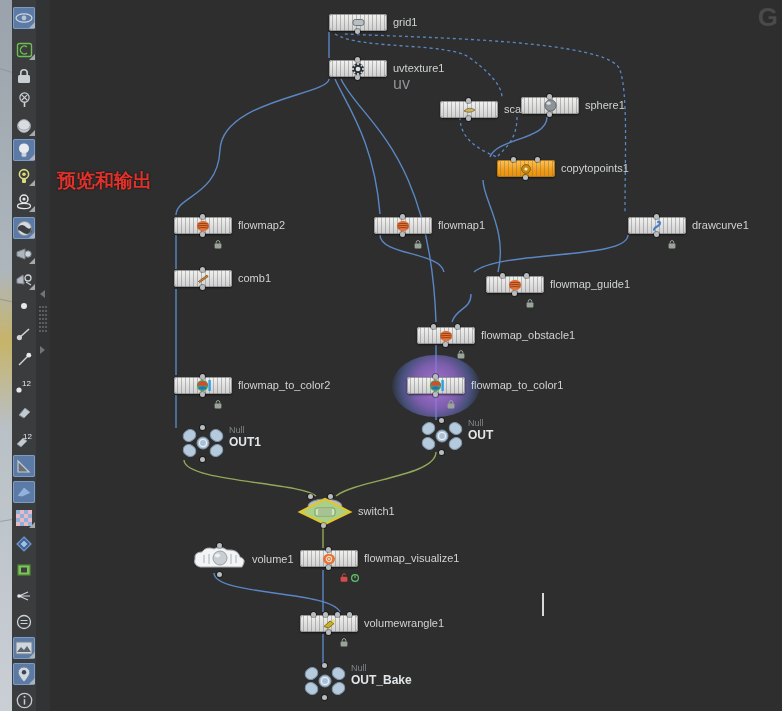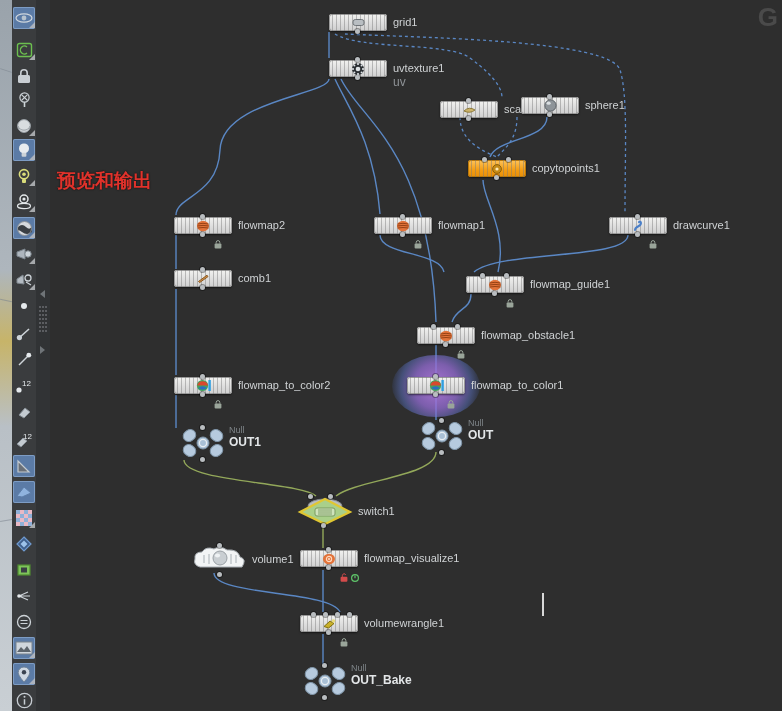--- a/index.html
+++ b/index.html
@@ -41,21 +41,21 @@
          box-shadow:0 1px 2px rgba(0,0,0,.55), inset 0 0 0 1px #9a9a9a;
          display:flex;align-items:center;justify-content:center;overflow:hidden;}
   .nbody.orangebg{background:linear-gradient(180deg,#ffc45a 0%,#f39c12 60%,#e88f08 100%);
                   box-shadow:0 1px 2px rgba(0,0,0,.55), inset 0 0 0 1px #b9780b;}
   .nstripes{position:absolute;left:0;top:0;right:0;bottom:0;
     background:repeating-linear-gradient(90deg,rgba(255,255,255,0) 0 3px,rgba(120,120,120,.45) 3px 4px);}
   .nicon{position:relative;width:16px;height:14px;border-radius:2px;z-index:2;
          display:flex;align-items:center;justify-content:center;}
   .nlabel{position:absolute;left:64px;top:0px;white-space:nowrap;
           font-size:11px;color:#cfd2d4;line-height:17px;}
-  .nsub{position:absolute;left:64px;top:15px;font-size:12px;color:#8e9296;}
+  .nsub{position:absolute;left:64px;top:15px;font-size:16px;color:#8e9296;}
   .port{position:absolute;width:5px;height:5px;border-radius:3px;background:#b9bdc0;
         box-shadow:0 0 0 1px rgba(0,0,0,.35);}
   .flagrow{position:absolute;left:40px;top:18px;display:flex;gap:3px;align-items:center;}
   .lock{width:8px;height:9px;}
 
   
   .nullnode{position:absolute;width:44px;height:32px;}
   .nulltitle{position:absolute;left:48px;top:-2px;font-size:9px;color:#7e8488;}
   .nullname{position:absolute;left:48px;top:8px;font-size:12px;color:#e3e6e8;font-weight:bold;}
 
@@ -473,21 +473,21 @@
               <svg width="13" height="13" viewBox="0 0 13 13">
                 <circle cx="6.5" cy="6.5" r="5.6" fill="#8e9499" stroke="#5b6166"></circle>
                 <ellipse cx="4.6" cy="4.2" rx="2.1" ry="1.6" fill="#e8ecef" opacity=".85"></ellipse>
               </svg>
             </div>
           </div>
           <div class="port" style="left: 26px; top: -3px;"></div>
           <div class="port" style="left: 26px; top: 15px;"></div>
           <div class="nlabel">sphere1</div>
         </div>
-        <div class="node" style="left: 418px; top: 160px;">
+        <div class="node" style="left: 447px; top: 160px;">
           <div class="nbody orangebg">
             <div class="nstripes"></div>
             <div class="nicon">
               <svg width="14" height="12" viewBox="0 0 14 12">
                 <circle cx="7" cy="6" r="4.4" fill="#c68b17" stroke="#8d6008"></circle>
                 <circle cx="7" cy="6" r="1.6" fill="#ffe9b0"></circle>
               </svg>
             </div>
           </div>
           <div class="port" style="left: 14px; top: -3px;"></div>
@@ -536,21 +536,21 @@
           <div class="port" style="left: 26px; top: -3px;"></div>
           <div class="port" style="left: 26px; top: 15px;"></div>
           <div class="nlabel">flowmap1</div>
           <div class="flagrow">
             <span><svg class="lock" viewBox="0 0 8 9">
                 <rect x="0.6" y="3.6" width="6.8" height="5" rx="1" fill="#9aa59a"></rect>
                 <path d="M2.2 3.6V2.4a1.8 1.8 0 0 1 3.6 0v1.2" fill="none" stroke="#9aa59a" stroke-width="1"></path>
               </svg></span>
           </div>
         </div>
-        <div class="node" style="left: 559px; top: 217px;">
+        <div class="node" style="left: 578px; top: 217px;">
           <div class="nbody">
             <div class="nstripes"></div>
             <div class="nicon">
               <svg width="13" height="12" viewBox="0 0 13 12">
                 <path d="M3 10 C3 6 9 7 9 3 C9 1.4 7.4 1.2 7 2.2" fill="none" stroke="#4a7fc8" stroke-width="2" stroke-linecap="round"></path>
               </svg>
             </div>
           </div>
           <div class="port" style="left: 26px; top: -3px;"></div>
           <div class="port" style="left: 26px; top: 15px;"></div>
@@ -568,21 +568,21 @@
             <div class="nicon">
               <svg width="14" height="11" viewBox="0 0 14 11">
                 <path d="M2.5 8.5 L11 2.2 L12 3.6 L3.6 9.6 Z" fill="#d08b45" stroke="#8a5a21"></path>
               </svg>
             </div>
           </div>
           <div class="port" style="left: 26px; top: -3px;"></div>
           <div class="port" style="left: 26px; top: 15px;"></div>
           <div class="nlabel">comb1</div>
         </div>
-        <div class="node" style="left: 416px; top: 276px; text-align: center;">
+        <div class="node" style="left: 436px; top: 276px; text-align: center;">
           <div class="nbody">
             <div class="nstripes"></div>
             <div class="nicon">
               <svg width="14" height="12" viewBox="0 0 14 12">
                 <ellipse cx="7" cy="6" rx="6" ry="5.2" fill="#e2733a"></ellipse>
                 <g stroke="#8e3c10" stroke-width=".9" fill="none">
                   <path d="M1.6 4 Q7 2.6 12.5 4"></path>
                   <path d="M1.2 6 Q7 4.8 12.8 6"></path>
                   <path d="M1.6 8 Q7 7 12.5 8"></path>
                 </g>

